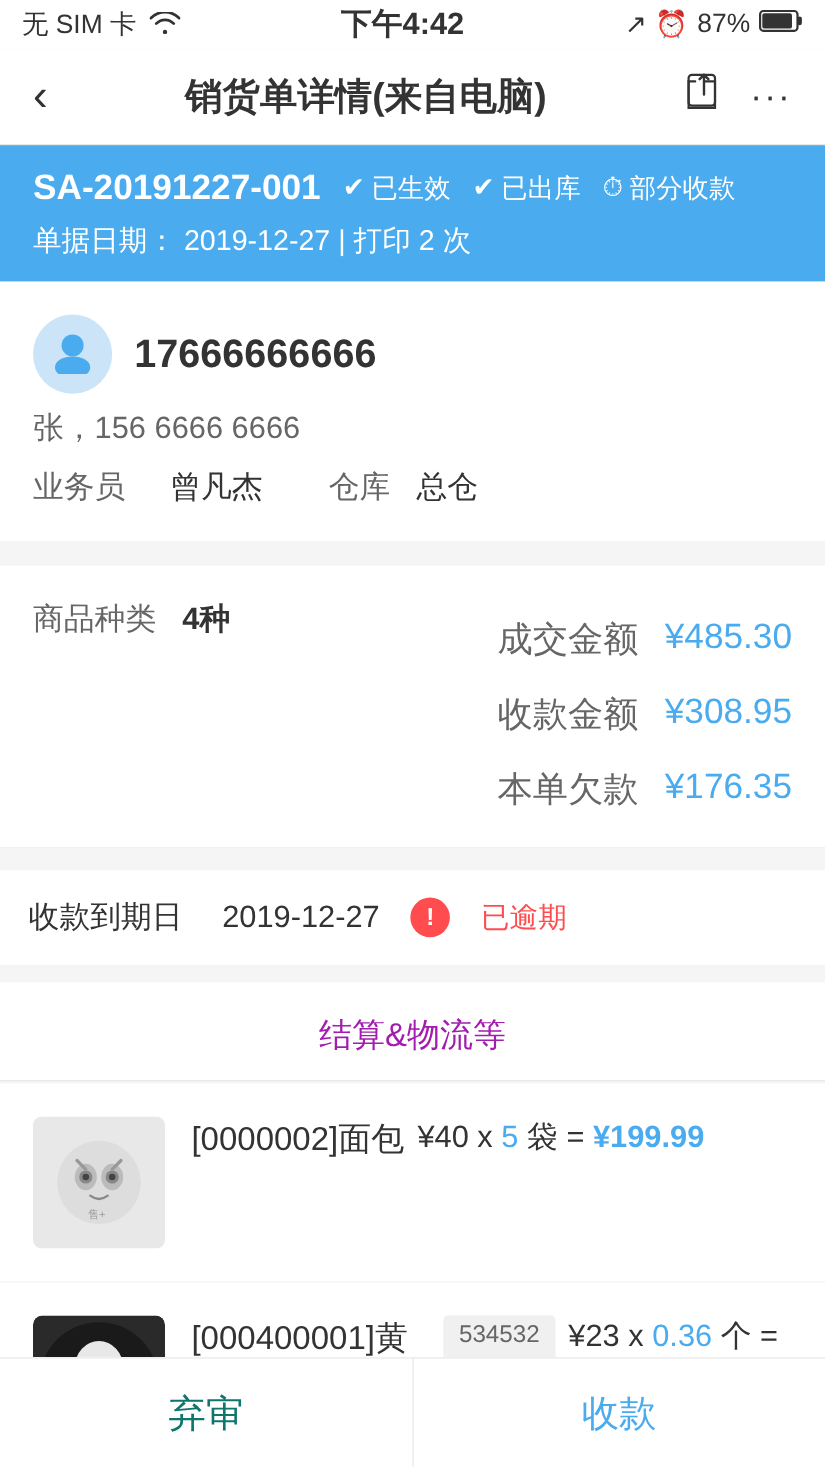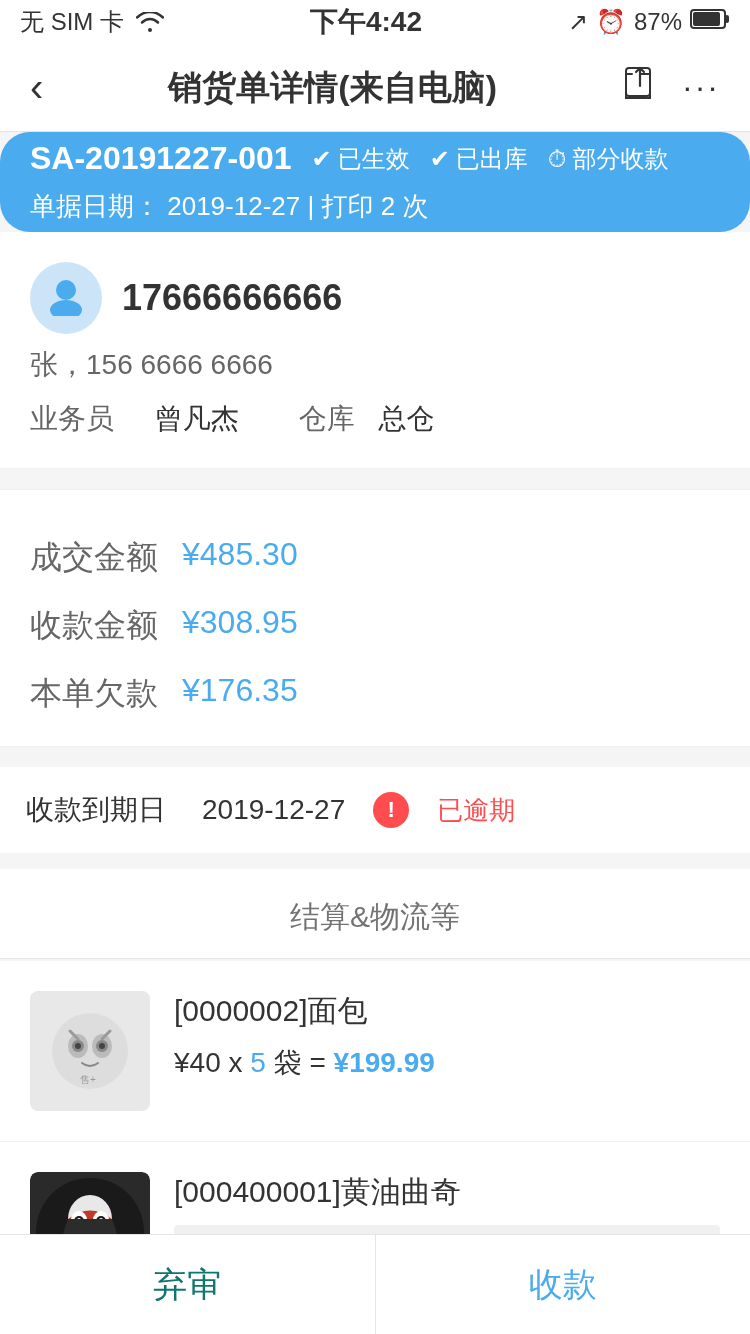--- a/index.html
+++ b/index.html
@@ -50,22 +50,21 @@
     }
     .nav-back {
       font-size: 40px;
       color: #333;
       cursor: pointer;
     }
 
     
     .order-banner {
       background: #4AABEF;
-      padding: 8px 30px;
-      border-radius: 30px;
+      padding: 20px 30px;
     }
     .order-banner-top {
       display: flex;
       align-items: center;
       gap: 20px;
       margin-bottom: 12px;
     }
     .order-number {
       font-size: 32px;
       font-weight: 700;
@@ -192,21 +191,21 @@
       border-bottom: 1px solid #e5e5e5;
     }
     .tabs-row {
       display: flex;
     }
     .tab-item {
       flex: 1;
       text-align: center;
       padding: 28px 0 20px;
       font-size: 30px;
-      color: #737373;
+      color: #a21caf;
       position: relative;
       cursor: pointer;
     }
     .tab-item.active {
       color: #4AABEF;
     }
     .tab-item.active::after {
       content: '';
       position: absolute;
       bottom: 0;
@@ -245,21 +244,21 @@
       width: 100%;
       height: 100%;
       display: flex;
       align-items: center;
       justify-content: center;
       background: #e8e8e8;
     }
     .product-info {
       flex: 1;
       display: flex;
-      flex-direction: column;
+      flex-direction: row;
       gap: 12px;
     }
     .product-name {
       font-size: 30px;
       color: #333;
       font-weight: 500;
     }
     .product-sku {
       display: inline-block;
       background: #f0f0f0;
@@ -399,20 +398,24 @@
     </div>
     <div>
       <span class="meta-label">仓库</span>
       <span style="margin-left:16px;margin-top:31px;">总仓</span>
     </div>
   </div>
 </div>
 
 <div class="summary-section">
   <div class="summary-row">
+    <div class="summary-left">
+      <span>商品种类</span>
+      <span class="summary-count" style="margin-left:16px;">4种</span>
+    </div>
     <div class="summary-right">
       <div class="summary-item">
         <span>成交金额</span>
         <span class="amount-value">¥485.30</span>
       </div>
       <div class="summary-item">
         <span>收款金额</span>
         <span class="amount-value">¥308.95</span>
       </div>
       <div class="summary-item">

